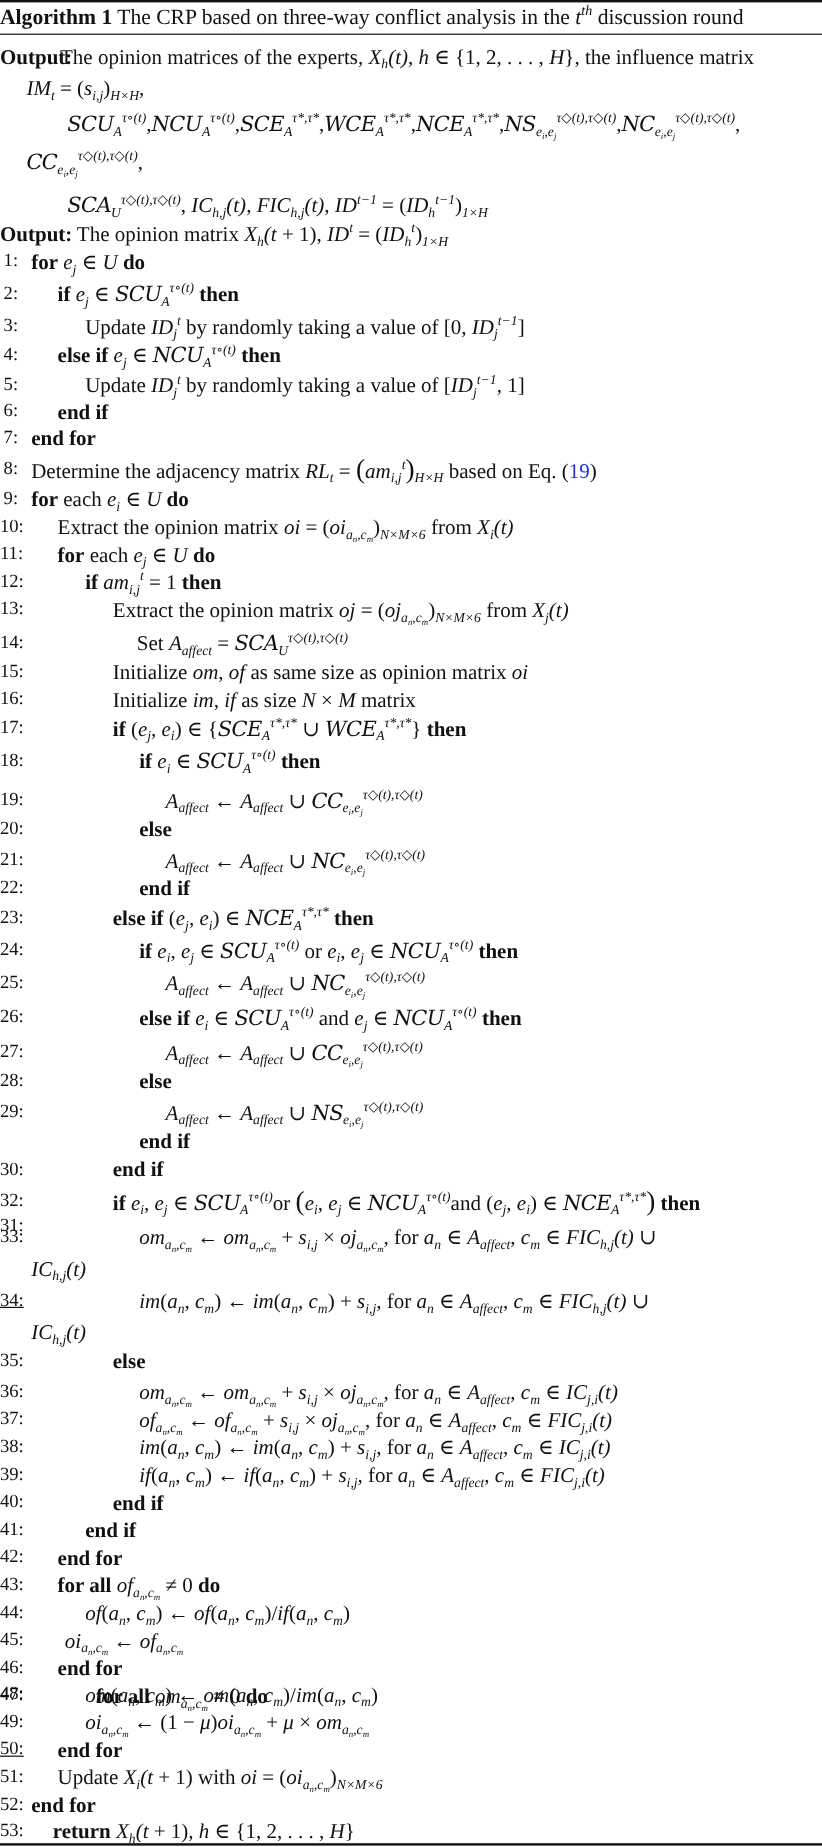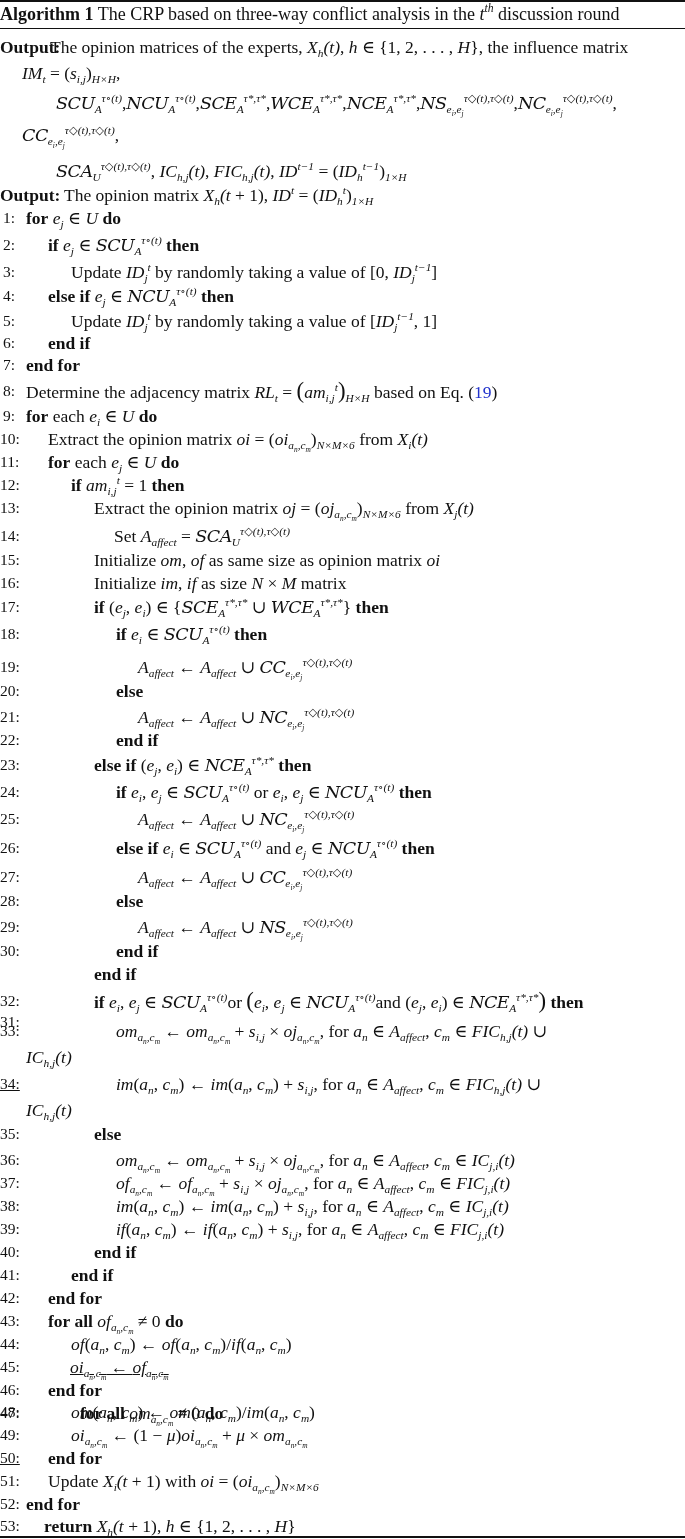--- a/index.html
+++ b/index.html
@@ -165,21 +165,21 @@
     </div>
     <div class="row" style="top: 890px;">
       <span class="ln" style="left: 0px;">28:</span>
       <span class="body" style="left: 116px;"><b>else</b></span>
     </div>
     <div class="row" style="top: 916px;">
       <span class="ln" style="left: 0px;">29:</span>
       <span class="body" style="left: 138px;"><span class="m">A<sub>affect</sub></span> ← <span class="m">A<sub>affect</sub></span> ∪ <span class="cal">NS</span><sub class="m">e<sub>i</sub>,e<sub>j</sub></sub><sup class="m">τ◇(t),τ◇(t)</sup></span>
     </div>
     <div class="row" style="top: 940px;">
-      <span class="ln" style="left: 0px;">30:</span>
+      <span class="ln" style="left: 0px; margin-top: 24px;">30:</span>
       <span class="body" style="left: 116px;"><b>end if</b></span>
     </div>
     <div class="row" style="top: 963px;">
       <span class="ln" style="left: 0px; margin-top: 48px;">31:</span>
       <span class="body" style="left: 94px;"><b>end if</b></span>
     </div>
     <div class="row" style="top: 990px;">
       <span class="ln" style="left: 0px;">32:</span>
       <span class="body" style="left: 94px;"><b>if</b> <span class="m">e<sub>i</sub></span>, <span class="m">e<sub>j</sub></span> ∈ <span class="cal">SCU</span><sub class="m">A</sub><sup class="m">τ∘(t)</sup>or <span class="big">(</span><span class="m">e<sub>i</sub></span>, <span class="m">e<sub>j</sub></span> ∈ <span class="cal">NCU</span><sub class="m">A</sub><sup class="m">τ∘(t)</sup>and (<span class="m">e<sub>j</sub></span>, <span class="m">e<sub>i</sub></span>) ∈ <span class="cal">NCE</span><sub class="m">A</sub><sup class="m">τ*,τ*</sup><span class="big">)</span> <b>then</b></span>
     </div>
@@ -232,21 +232,21 @@
     <div class="row" style="top: 1310px;">
       <span class="ln" style="left: 0px;">43:</span>
       <span class="body" style="left: 48px;"><b>for all</b> <span class="m">of<sub>a<sub>n</sub>,c<sub>m</sub></sub></span> ≠ 0 <b>do</b></span>
     </div>
     <div class="row" style="top: 1333px;">
       <span class="ln" style="left: 0px;">44:</span>
       <span class="body" style="left: 71px;"><span class="m">of</span>(<span class="m">a<sub>n</sub></span>, <span class="m">c<sub>m</sub></span>) ← <span class="m">of</span>(<span class="m">a<sub>n</sub></span>, <span class="m">c<sub>m</sub></span>)/<span class="m">if</span>(<span class="m">a<sub>n</sub></span>, <span class="m">c<sub>m</sub></span>)</span>
     </div>
     <div class="row" style="top: 1356px;">
       <span class="ln" style="left: 0px;">45:</span>
-      <span class="body" style="left: 70px; text-decoration: underline;"><span class="m">oi<sub>a<sub>n</sub>,c<sub>m</sub></sub></span> ← <span class="m">of<sub>a<sub>n</sub>,c<sub>m</sub></sub></span></span>
+      <span class="body" style="left: 54px;"><span class="m">oi<sub>a<sub>n</sub>,c<sub>m</sub></sub></span> ← <span class="m">of<sub>a<sub>n</sub>,c<sub>m</sub></sub></span></span>
     </div>
     <div class="row" style="top: 1379px;">
       <span class="ln" style="left: 0px;">46:</span>
       <span class="body" style="left: 48px;"><b>end for</b></span>
     </div>
     <div class="row" style="top: 1402px;">
       <span class="ln" style="left: 0px;">47:</span>
       <span class="body" style="left: 48px; margin-left: 32px;"><b>for all</b> <span class="m">om<sub>a<sub>n</sub>,c<sub>m</sub></sub></span> ≠ 0 <b>do</b></span>
     </div>
     <div class="row" style="top: 1401px;">

